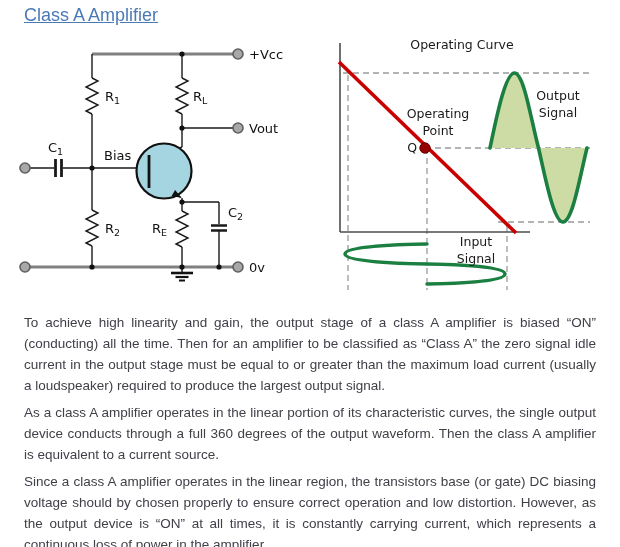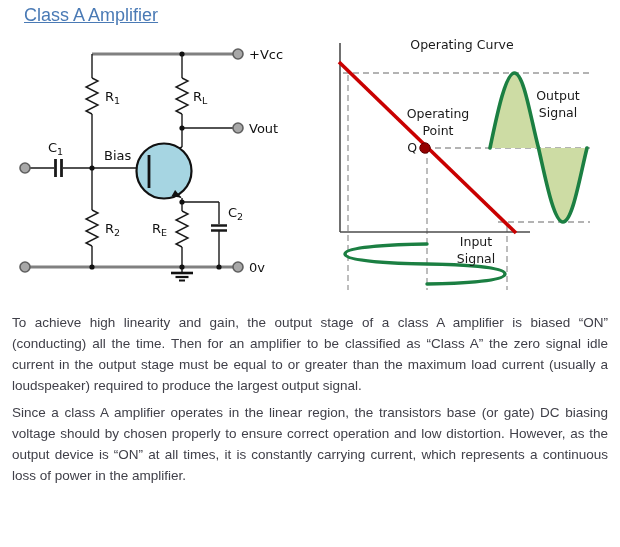--- a/index.html
+++ b/index.html
@@ -20,21 +20,21 @@
   .figures{
     position:absolute;left:0;top:32px;width:620px;height:276px;
   }
   .figures svg{position:absolute;top:0;}
   #circuit-svg{left:0;}
   #graph-svg{left:310px;}
   .text-block{
     position:absolute;left:8px;top:306px;width:604px;
   }
   .text-block p{
-    margin:6px 4px;
+    margin:6px 16px;
     font-size:13.5px;line-height:21px;
     color:#404049;
     text-align:justify;
   }
   text{font-family:"DejaVu Sans","Liberation Sans",sans-serif;}
   .clbl{font-size:13px;fill:#111111;}
   .csub{font-size:9.5px;fill:#111111;}
   .glbl{font-size:12.5px;fill:#1a1a1a;}
 </style>
 </head>
@@ -153,14 +153,15 @@
     <text class="glbl" x="438" y="135" text-anchor="middle">Point</text>
     <text class="glbl" x="558" y="100" text-anchor="middle">Output</text>
     <text class="glbl" x="558" y="117" text-anchor="middle">Signal</text>
     <text class="glbl" x="476" y="246" text-anchor="middle">Input</text>
     <text class="glbl" x="476" y="263" text-anchor="middle">Signal</text>
   </svg>
 </div>
 
 <div class="text-block">
   <p>To achieve high linearity and gain, the output stage of a class A amplifier is biased “ON” (conducting) all the time. Then for an amplifier to be classified as “Class A” the zero signal idle current in the output stage must be equal to or greater than the maximum load current (usually a loudspeaker) required to produce the largest output signal.</p>
+  <p>As a class A amplifier operates in the linear portion of its characteristic curves, the single output device conducts through a full 360 degrees of the output waveform. Then the class A amplifier is equivalent to a current source.</p>
   <p>Since a class A amplifier operates in the linear region, the transistors base (or gate) DC biasing voltage should by chosen properly to ensure correct operation and low distortion. However, as the output device is “ON” at all times, it is constantly carrying current, which represents a continuous loss of power in the amplifier.</p>
 </div>
 
 </body></html>

